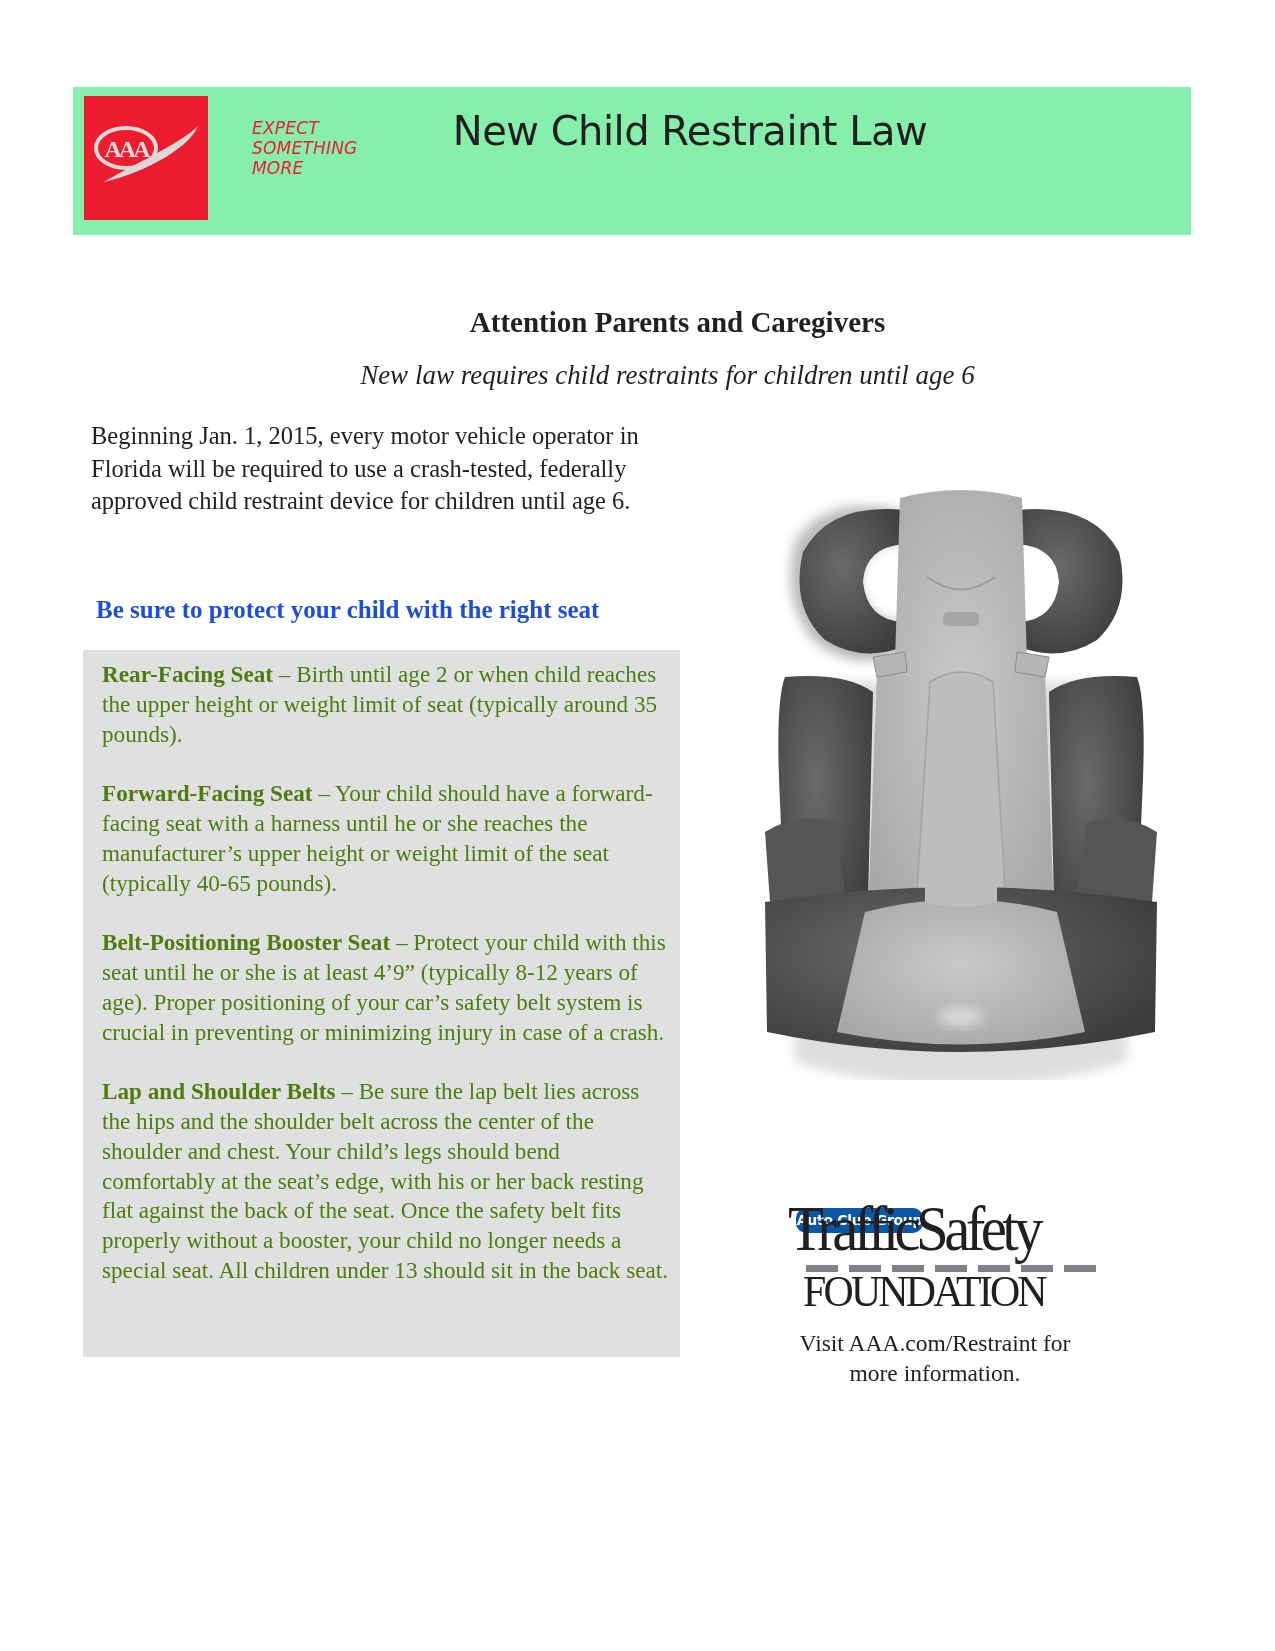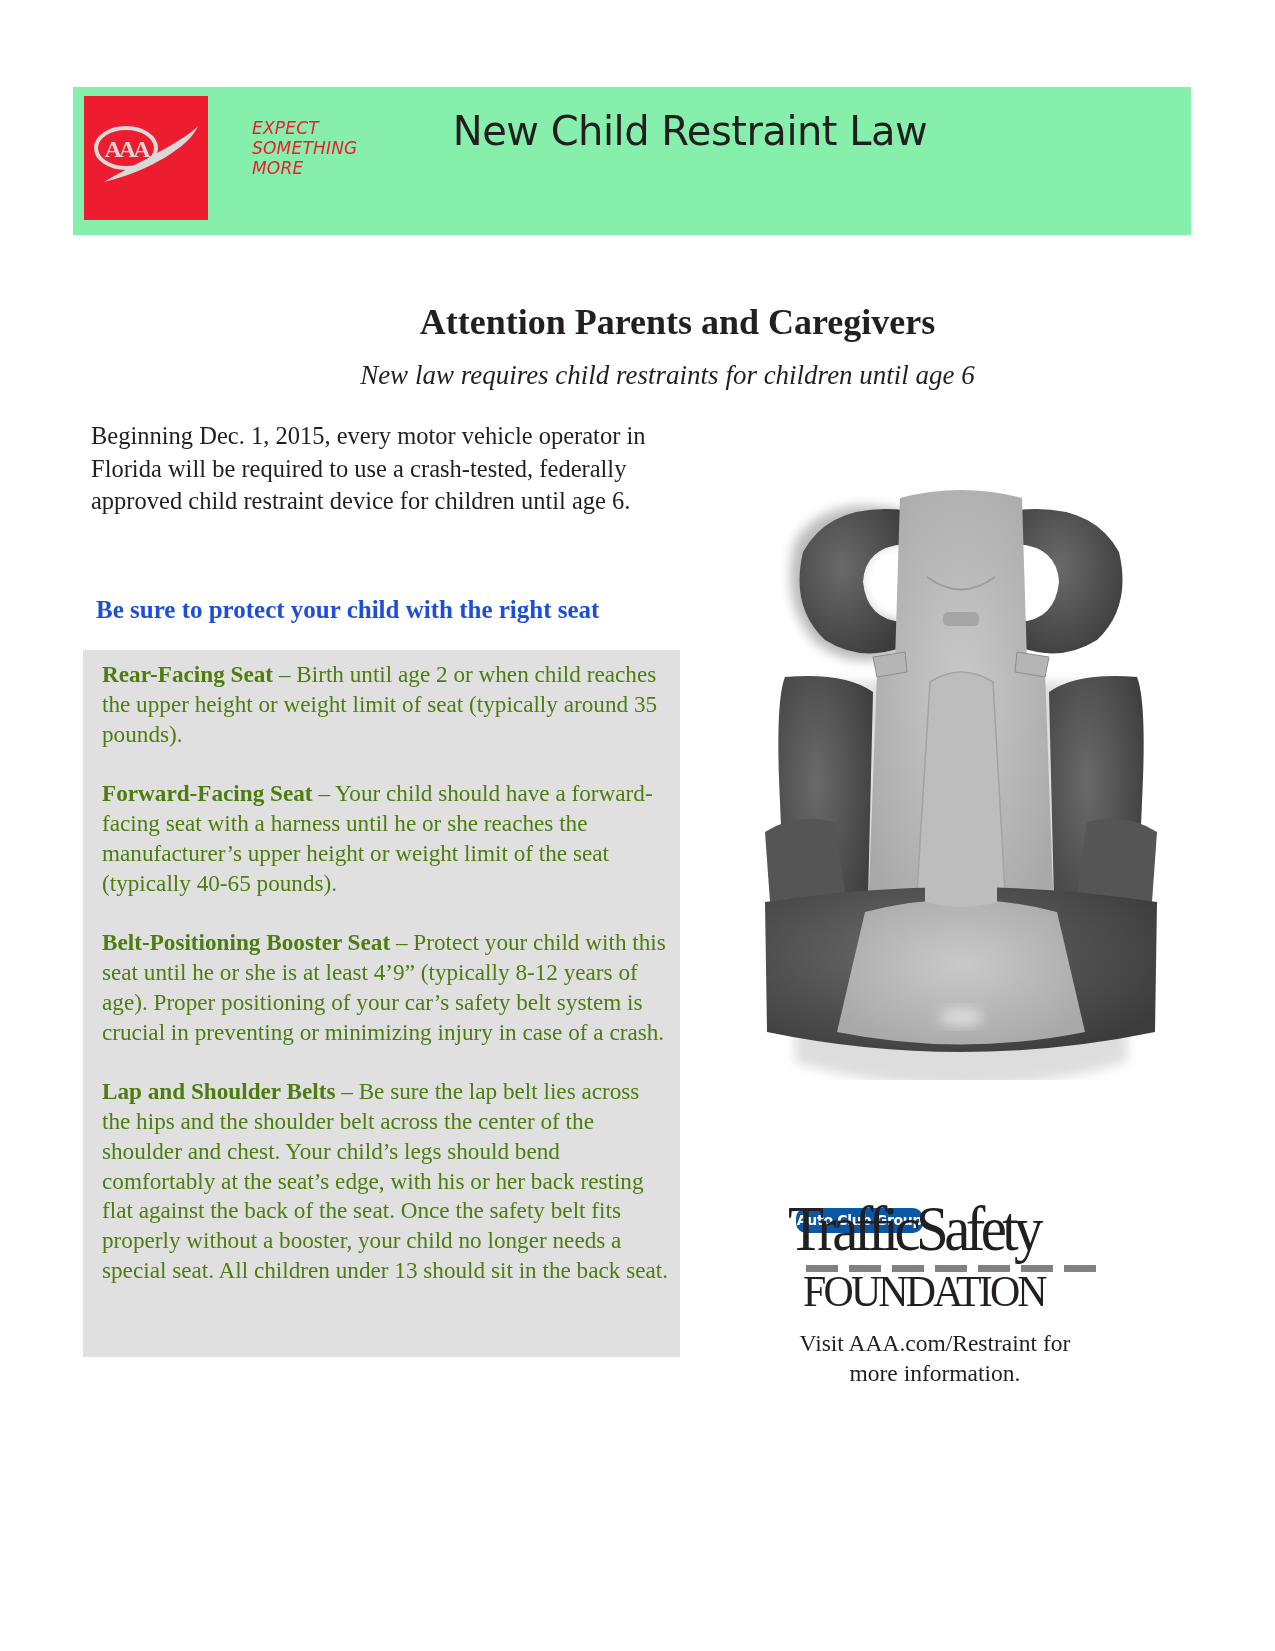--- a/index.html
+++ b/index.html
@@ -5,21 +5,21 @@
   html, body { margin:0; padding:0; background:#ffffff; }
   body { width:1275px; height:1651px; position:relative; overflow:hidden; font-family:"Liberation Serif", serif; color:#231f20; }
   .banner { position:absolute; left:73px; top:87px; width:1118px; height:148px; background:#86efac; }
   .logo-red { position:absolute; left:11px; top:9px; width:124px; height:124px; background:#ed1c2e; }
   .logo-red svg { position:absolute; left:6px; top:20px; }
   .tagline { position:absolute; left:143px; top:31px; font-family:"DejaVu Sans", sans-serif; font-style:italic; font-size:17px; line-height:20px; color:#ed1c2e; letter-spacing:0.2px;margin-left:36px; }
   .tagline span { display:block; }
   .title { position:absolute; left:260px; top:16px; width:714px; text-align:center; font-family:"DejaVu Sans", sans-serif; font-weight:normal; font-size:40px; line-height:57px; color:#231f20; letter-spacing:-0.5px; }
   .title span { display:block; }
   .attention { position:absolute; left:0; width:1275px; top:304px; text-align:center; }
-  .attention h2 { margin:0; font-family:"Liberation Serif", serif; font-weight:bold; font-size:36px; line-height:36px; color:#231f20; padding-left:80px; }
+  .attention h2 { margin:0; font-family:"Liberation Serif", serif; font-weight:bold; font-size:29px; line-height:36px; color:#231f20; padding-left:80px; }
   .attention p { margin:16px; font-style:italic; font-size:27px; line-height:38px; color:#231f20; padding-left:60px; }
   .intro { position:absolute; left:91px; top:420px; width:620px; font-size:24.5px; line-height:32.5px; color:#231f20; }
   .subhead { position:absolute; left:96px; top:594px; font-weight:bold; font-size:25px; line-height:32px; color:#1d4ed8; }
   .graybox { position:absolute; left:83px; top:650px; width:597px; height:707px; background:#e0e0e0; }
   .graybox .items { position:absolute; left:19px; top:10px; width:570px; font-size:23.2px; line-height:29.8px; color:#4d7c0f; }
   .graybox .item { margin:0 0 29.8px 0; }
   .graybox .item b { font-weight:bold; }
   .seat { position:absolute; left:755px; top:472px; width:412px; height:608px; }
   .acg-pill { position:absolute; left:796px; top:1172px; width:127px; height:25px; background:#0a58a5; border-radius:10px; color:#ffffff; font-family:"DejaVu Sans", sans-serif; font-weight:bold; font-size:14px; line-height:25px; text-align:center; letter-spacing:-0.3px;margin-top:36px; }
   .traffic { position:absolute; left:788px; top:1194px; font-family:"Liberation Serif", serif; font-size:64px; line-height:70px; color:#231f20; letter-spacing:-5px; transform:scaleX(0.92); transform-origin:left top; }
@@ -48,21 +48,21 @@
   <div class="title">
     <span>New Child Restraint Law</span>
   </div>
 </div>
 
 <div class="attention">
   <h2>Attention Parents and Caregivers</h2>
   <p>New law requires child restraints for children until age 6</p>
 </div>
 
-<div class="intro">Beginning Dec. 1, 2015, every motor vehicle operator in Florida will be required to use a crash-tested, federally approved child restraint device for children until age 6.</div>
+<div class="intro">Beginning Jan. 1, 2015, every motor vehicle operator in Florida will be required to use a crash-tested, federally approved child restraint device for children until age 6.</div>
 
 <div class="subhead">Be sure to protect your child with the right seat</div>
 
 <div class="graybox">
   <div class="items">
     <p class="item"><b>Rear-Facing Seat</b><span> – </span><span>Birth until age 2 or when child reaches the upper height or weight limit of seat (typically around 35 pounds).</span></p>
     <p class="item"><b>Forward-Facing Seat</b><span> – </span><span>Your child should have a forward-facing seat with a harness until he or she reaches the manufacturer’s upper height or weight limit of the seat (typically 40-65 pounds).</span></p>
     <p class="item"><b>Belt-Positioning Booster Seat</b><span> – </span><span>Protect your child with this seat until he or she is at least 4’9” (typically 8-12 years of age). Proper positioning of your car’s safety belt system is crucial in preventing or minimizing injury in case of a crash.</span></p>
     <p class="item"><b>Lap and Shoulder Belts</b><span> – </span><span>Be sure the lap belt lies across the hips and the shoulder belt across the center of the shoulder and chest. Your child’s legs should bend comfortably at the seat’s edge, with his or her back resting flat against the back of the seat. Once the safety belt fits properly without a booster, your child no longer needs a special seat. All children under 13 should sit in the back seat.</span></p>
   </div>

